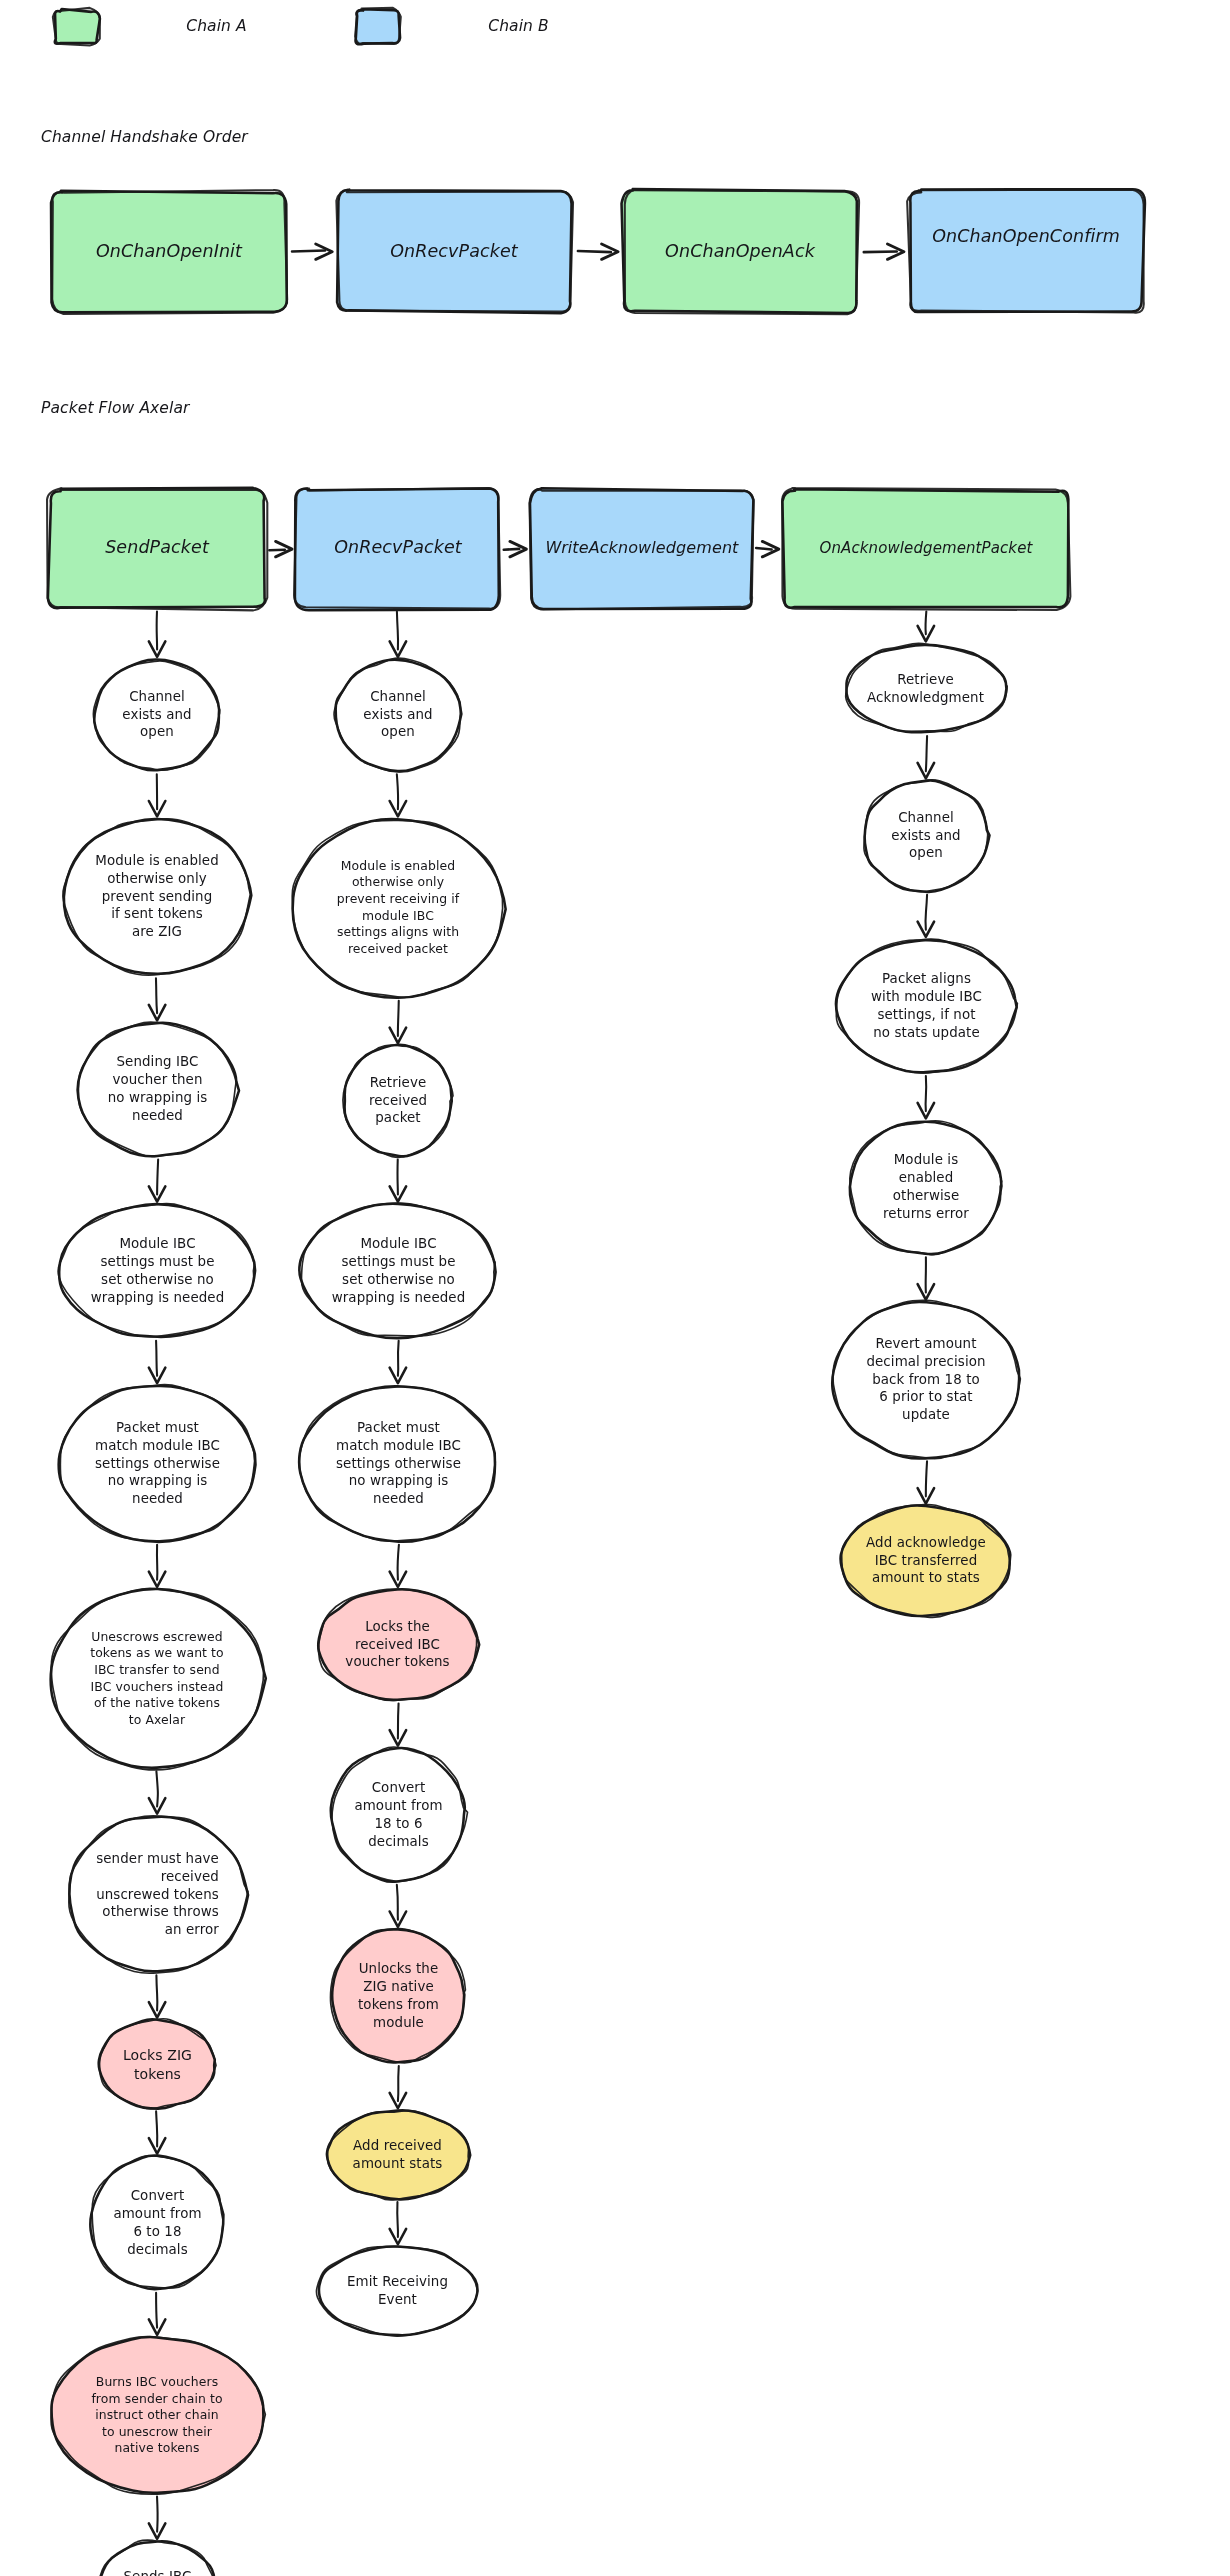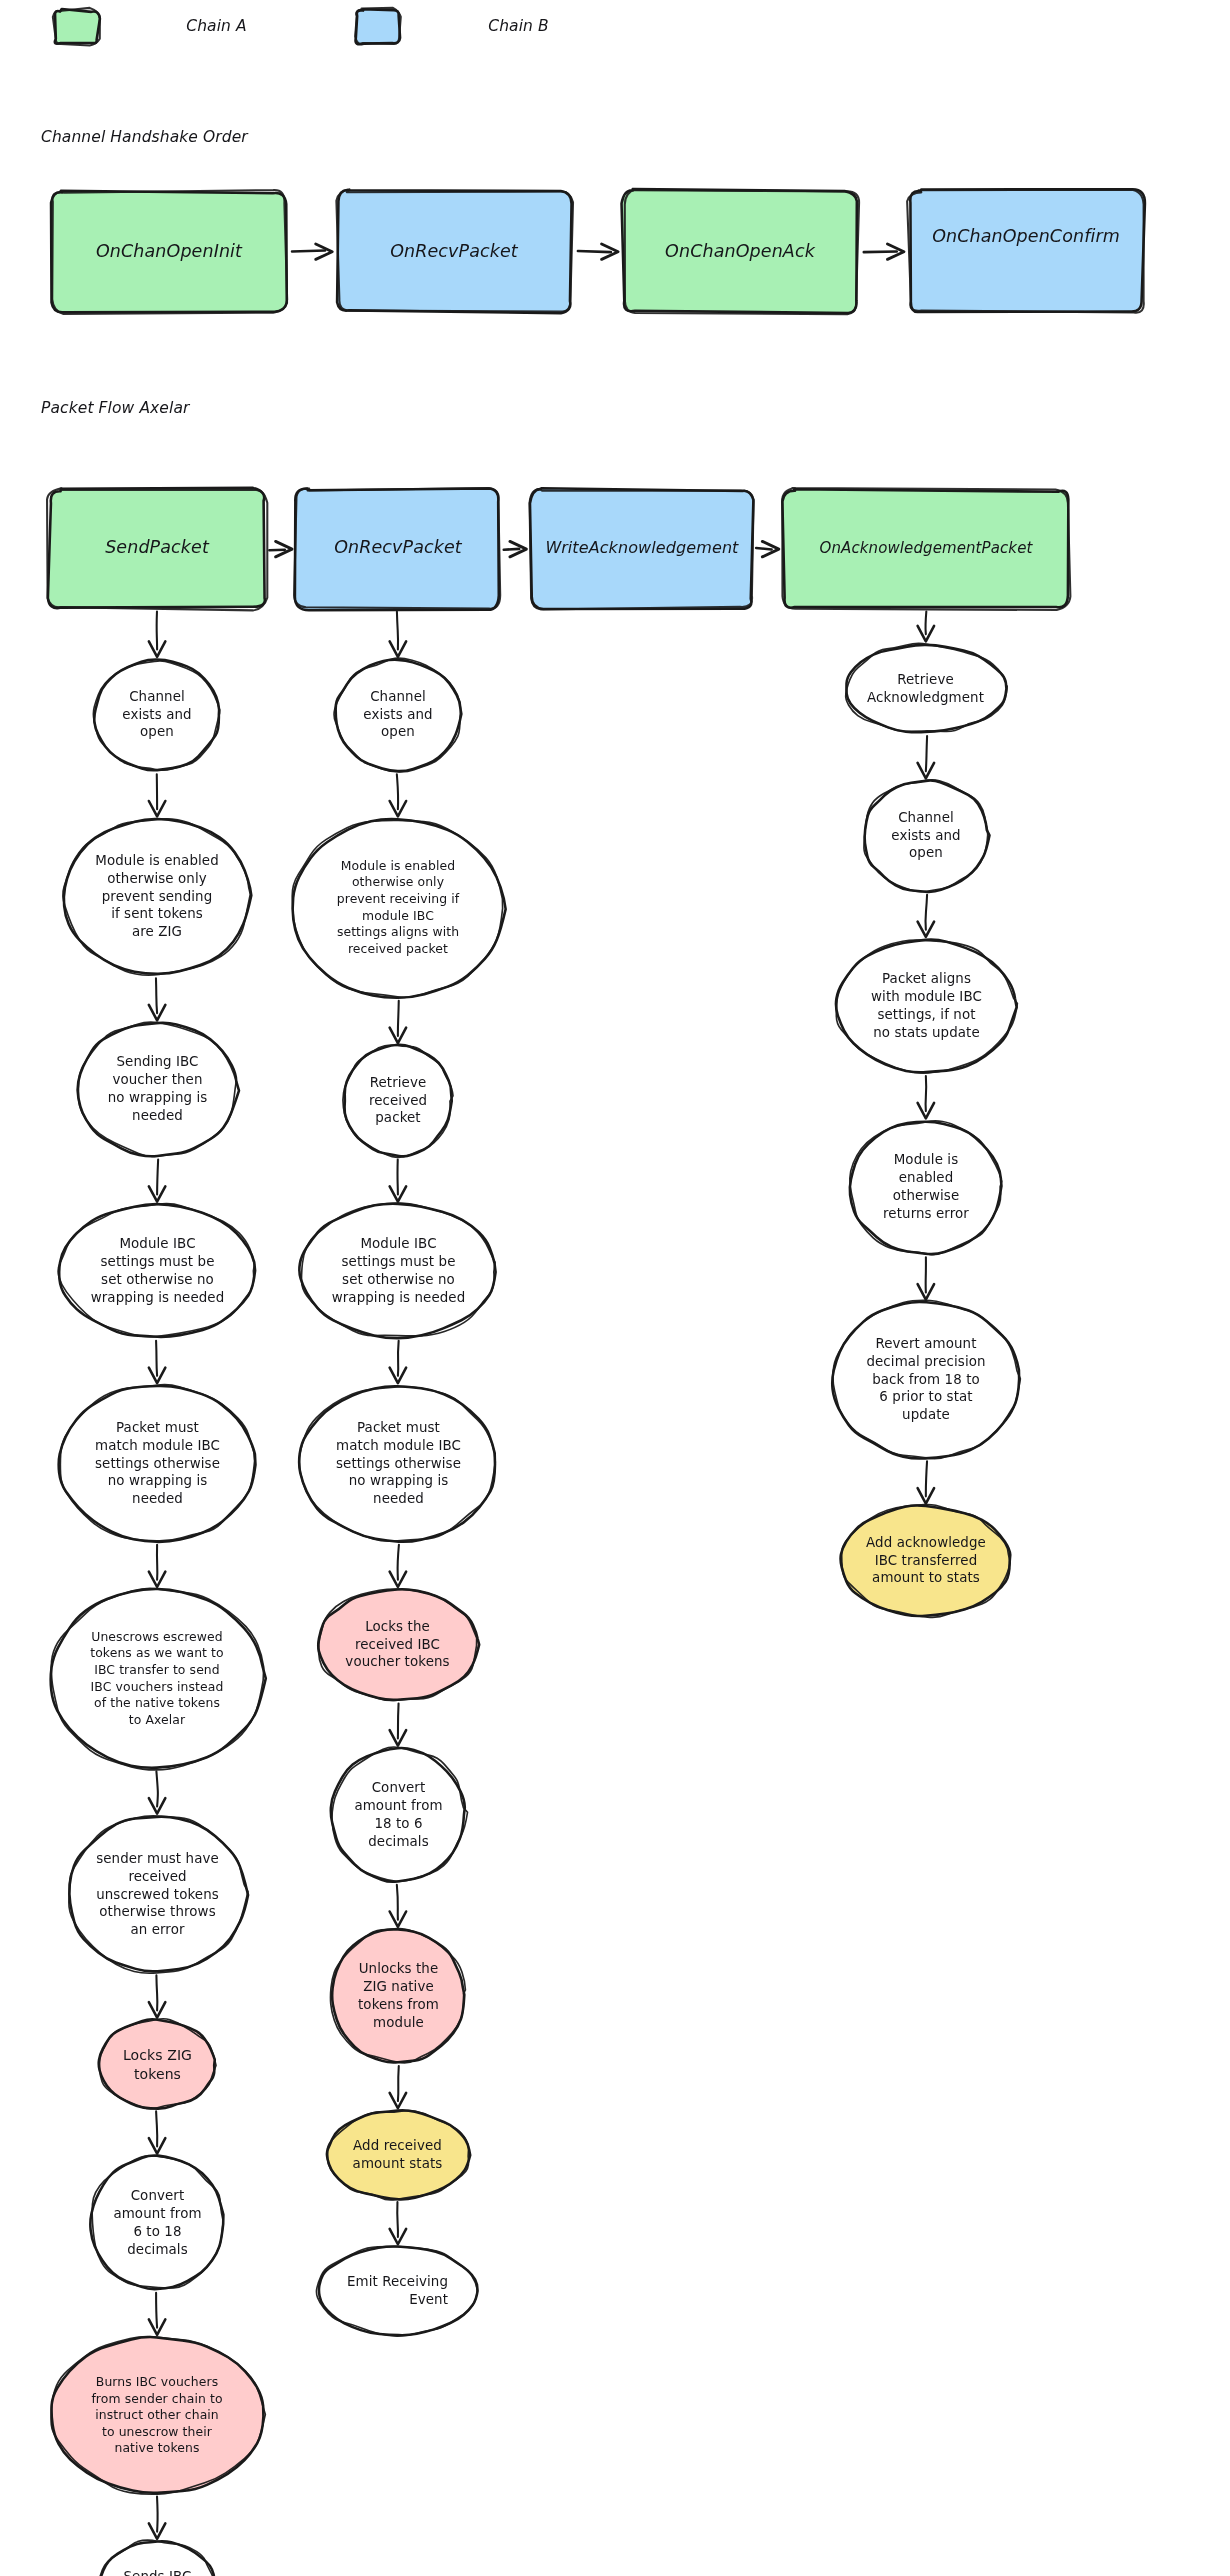--- a/index.html
+++ b/index.html
@@ -232,21 +232,21 @@
 no wrapping is
 needed</div>
       <div class="hit" style="left: 59px; top: 1385px; width: 197px; height: 157px;"></div>
       <div class="lbl node-text" style="left: 50px; top: 1589px; width: 214px; height: 179px; font-size: 12.4px;">Unescrows escrewed
 tokens as we want to
 IBC transfer to send
 IBC vouchers instead
 of the native tokens
 to Axelar</div>
       <div class="hit" style="left: 50px; top: 1589px; width: 214px; height: 179px;"></div>
-      <div class="lbl node-text" style="left: 68px; top: 1816px; width: 179px; height: 157px; font-size: 13.4px;">sender must have
+      <div class="lbl node-text" style="left: 68px; top: 1816px; width: 179px; height: 157px; font-size: 13.4px; text-align: right;">sender must have
 received
 unscrewed tokens
 otherwise throws
 an error</div>
       <div class="hit" style="left: 68px; top: 1816px; width: 179px; height: 157px;"></div>
       <div class="lbl node-text" style="left: 99px; top: 2020px; width: 117px; height: 89px; font-size: 14px;">Locks ZIG
 tokens</div>
       <div class="hit" style="left: 99px; top: 2020px; width: 117px; height: 89px;"></div>
       <div class="lbl node-text" style="left: 90px; top: 2156px; width: 135px; height: 134px; font-size: 13.4px;">Convert
 amount from
@@ -298,21 +298,21 @@
 decimals</div>
       <div class="hit" style="left: 331px; top: 1748px; width: 135px; height: 134px;"></div>
       <div class="lbl node-text" style="left: 331px; top: 1929px; width: 135px; height: 134px; font-size: 13.4px;">Unlocks the
 ZIG native
 tokens from
 module</div>
       <div class="hit" style="left: 331px; top: 1929px; width: 135px; height: 134px;"></div>
       <div class="lbl node-text" style="left: 326px; top: 2110px; width: 143px; height: 89px; font-size: 13.4px;">Add received
 amount stats</div>
       <div class="hit" style="left: 326px; top: 2110px; width: 143px; height: 89px;"></div>
-      <div class="lbl node-text" style="left: 317px; top: 2246px; width: 161px; height: 89px; font-size: 13.4px; text-align: right;">Emit Receiving
+      <div class="lbl node-text" style="left: 317px; top: 2246px; width: 161px; height: 89px; font-size: 13.4px;">Emit Receiving
 Event</div>
       <div class="hit" style="left: 317px; top: 2246px; width: 161px; height: 89px;"></div>
       <div class="lbl node-text" style="left: 845px; top: 644px; width: 161px; height: 89px; font-size: 13.4px;">Retrieve
 Acknowledgment</div>
       <div class="hit" style="left: 845px; top: 644px; width: 161px; height: 89px;"></div>
       <div class="lbl node-text" style="left: 863px; top: 780px; width: 126px; height: 111px; font-size: 13.4px;">Channel
 exists and
 open</div>
       <div class="hit" style="left: 863px; top: 780px; width: 126px; height: 111px;"></div>
       <div class="lbl node-text" style="left: 837px; top: 939px; width: 179px; height: 134px; font-size: 13.4px;">Packet aligns

